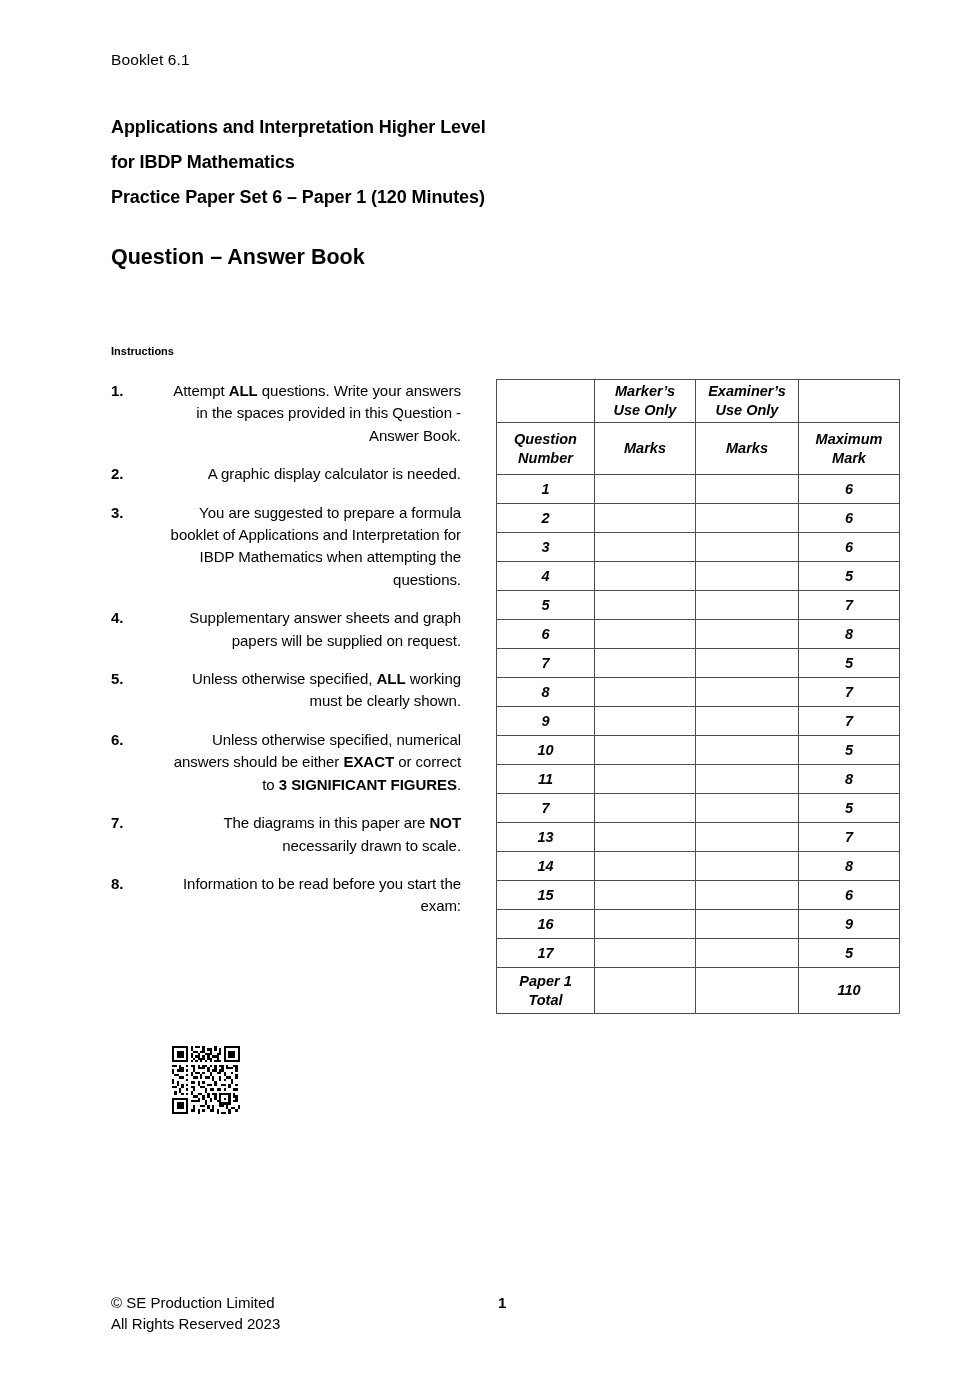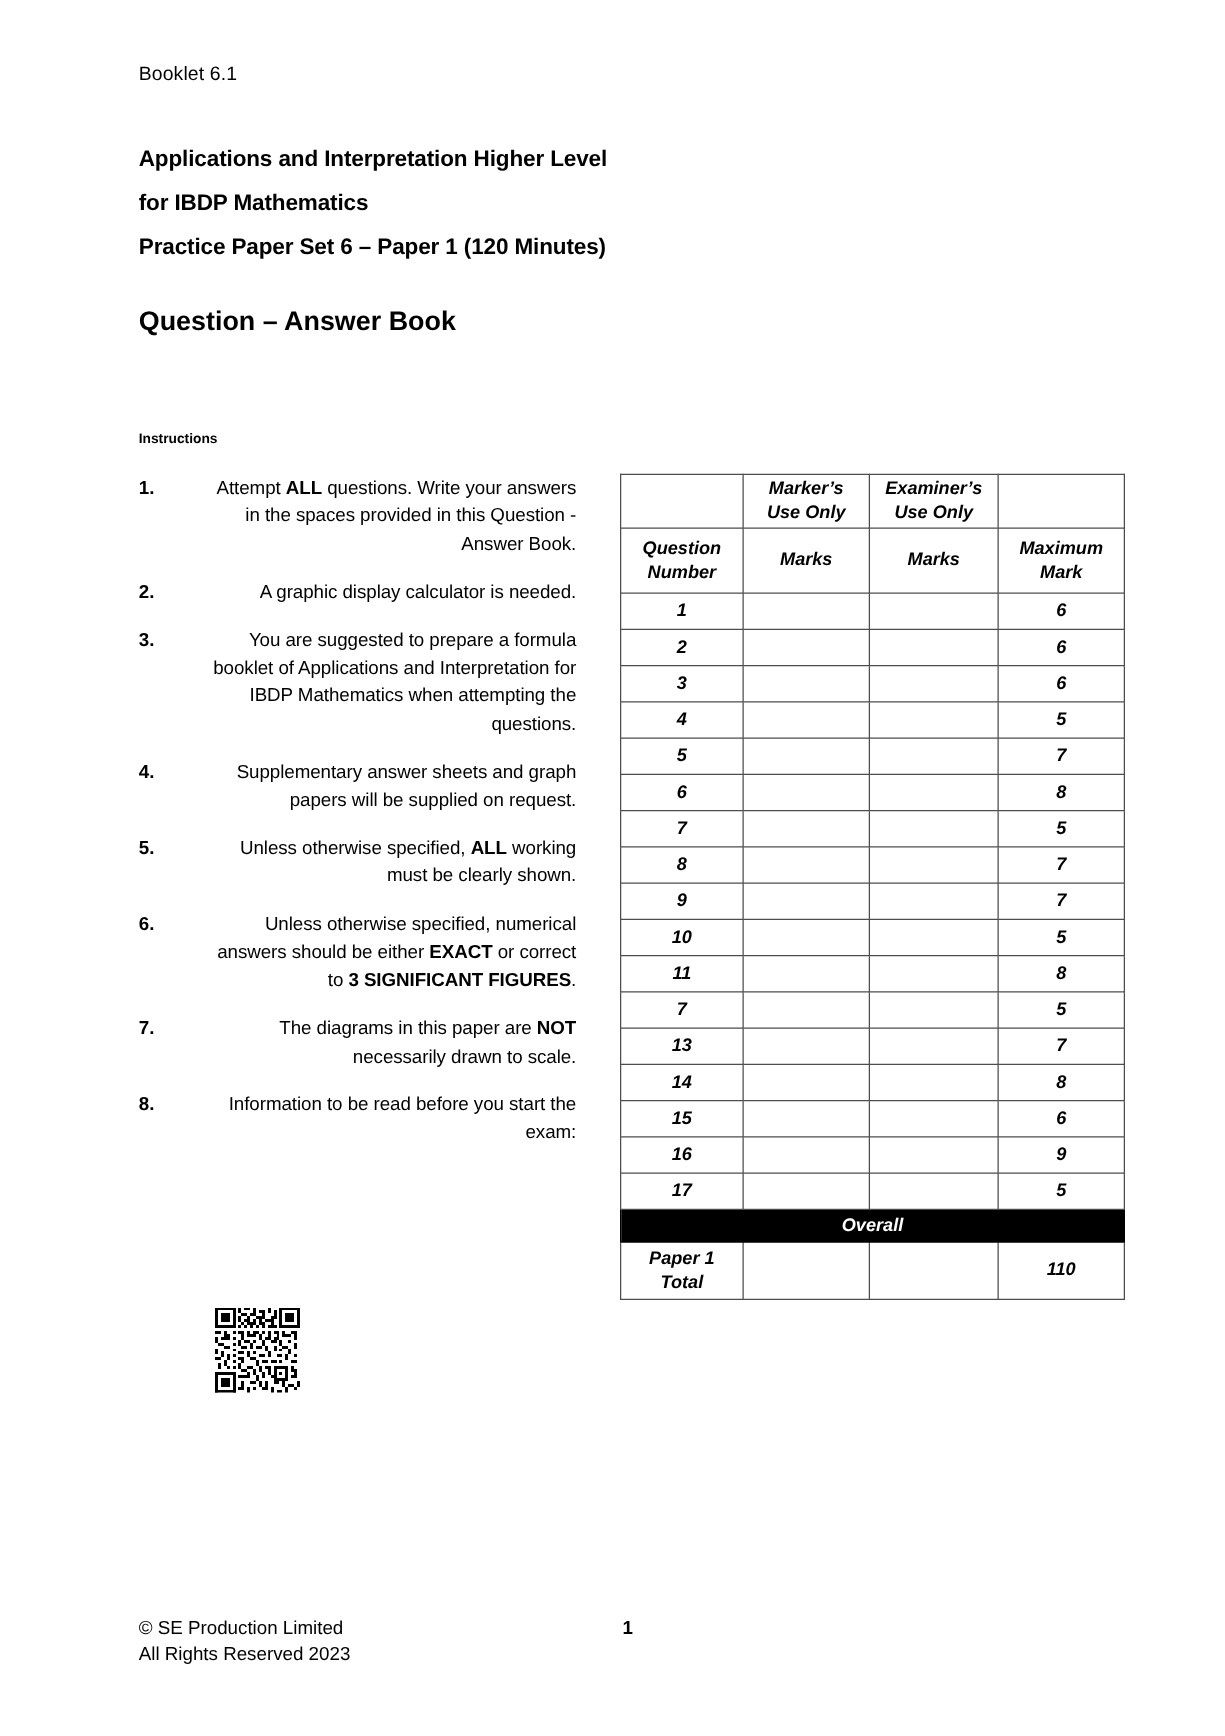--- a/index.html
+++ b/index.html
@@ -512,23 +512,20 @@
             <td>9</td>
           </tr>
           <tr class="q-row">
             <td>17</td>
             <td></td>
             <td></td>
             <td>5</td>
           </tr>
         </tbody>
       <tbody>
-        <tr class="overall-row">
-          <td colspan="4">Overall</td>
-        </tr>
         <tr class="total-row">
           <td>
             <span class="two-line">Paper 1</span>
             <span class="two-line">Total</span>
           </td>
           <td></td>
           <td></td>
           <td>110</td>
         </tr>
       </tbody>

